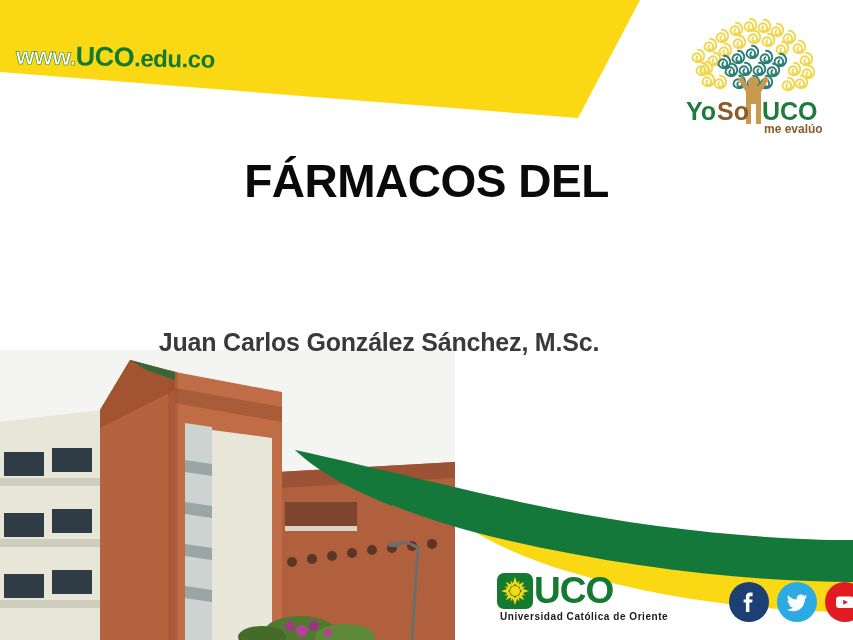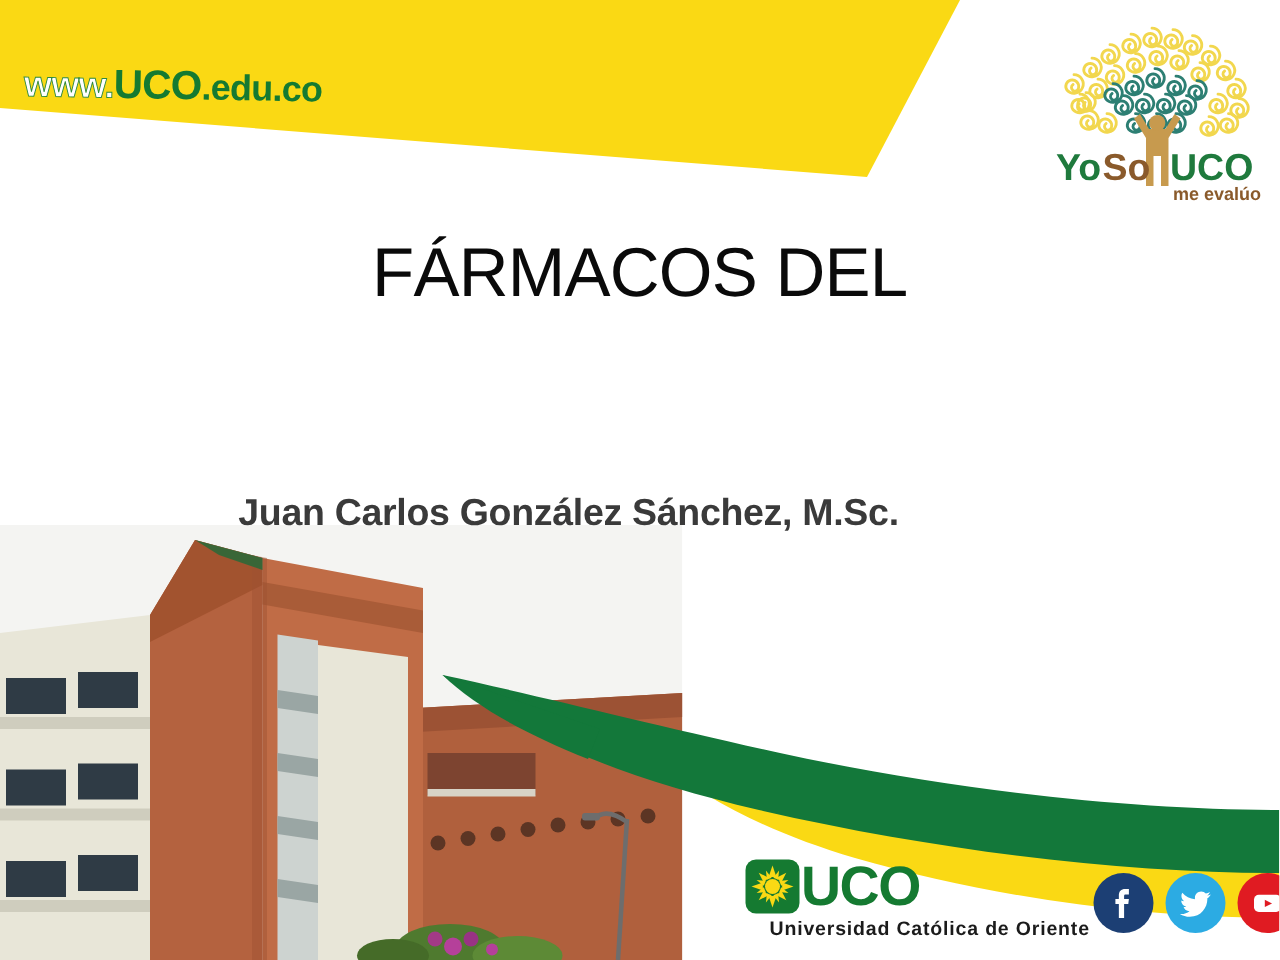--- a/index.html
+++ b/index.html
@@ -53,42 +53,42 @@
   }
   .url-tld {
     color: #157a31;
     font-weight: 600;
     font-size: 24px;
   }
 
   
   .yosoyuco {
     position: absolute;
-    right: 4px;
+    right: 22px;
     top: 12px;
     width: 155px;
     height: 125px;
     z-index: 6;
   }
   .yosoyuco svg { display: block; width: 100%; height: 100%; }
 
   
   .title-block {
     position: absolute;
     left: 0;
     top: 155px;
     width: 853px;
     text-align: center;
     z-index: 4;
   }
   .slide-title {
     margin: 0;
     color: #0a0a0a;
     font-size: 46px;
-    font-weight: 400;
+    font-weight: 700;
     line-height: 1.14;
     letter-spacing: -0.5px;
   }
   .slide-title .ln { display: block; }
   .author {
     position: absolute;
     left: 0;
     top: 328px;
     width: 758px;
     text-align: center;
@@ -149,25 +149,25 @@
   .uco-word {
     color: #157a31;
     font-size: 37px;
     font-weight: 800;
     line-height: 1;
     letter-spacing: -1px;
     margin-left: 1px;
   }
   .uco-sub {
     color: #1b1b1b;
-    font-size: 13px;
+    font-size: 10px;
     font-weight: 700;
     letter-spacing: 0.55px;
     margin-top: 2px;
-    margin-left: 16px;
+    margin-left: 3px;
   }
 
   
   .socials {
     position: absolute;
     left: 729px;
     top: 582px;
     display: flex;
     gap: 8px;
     z-index: 7;

